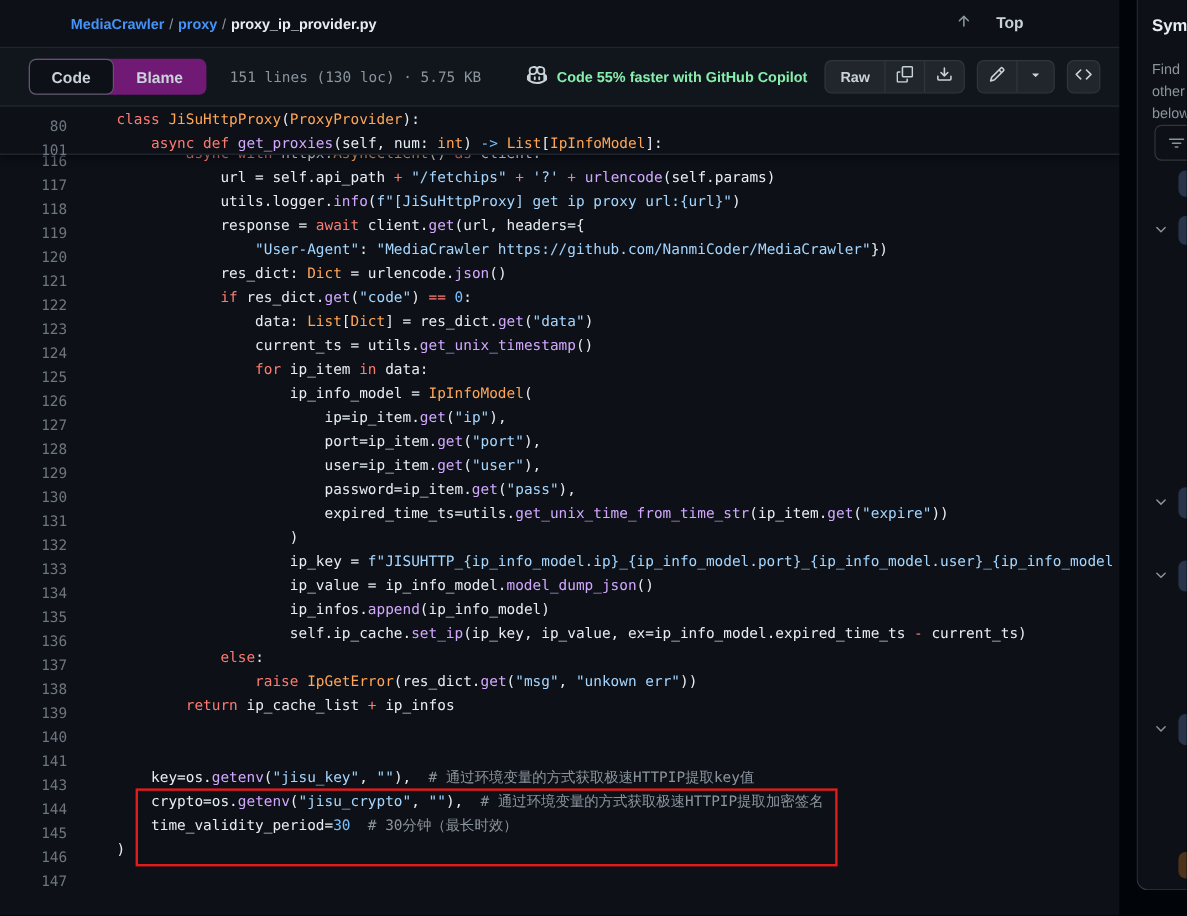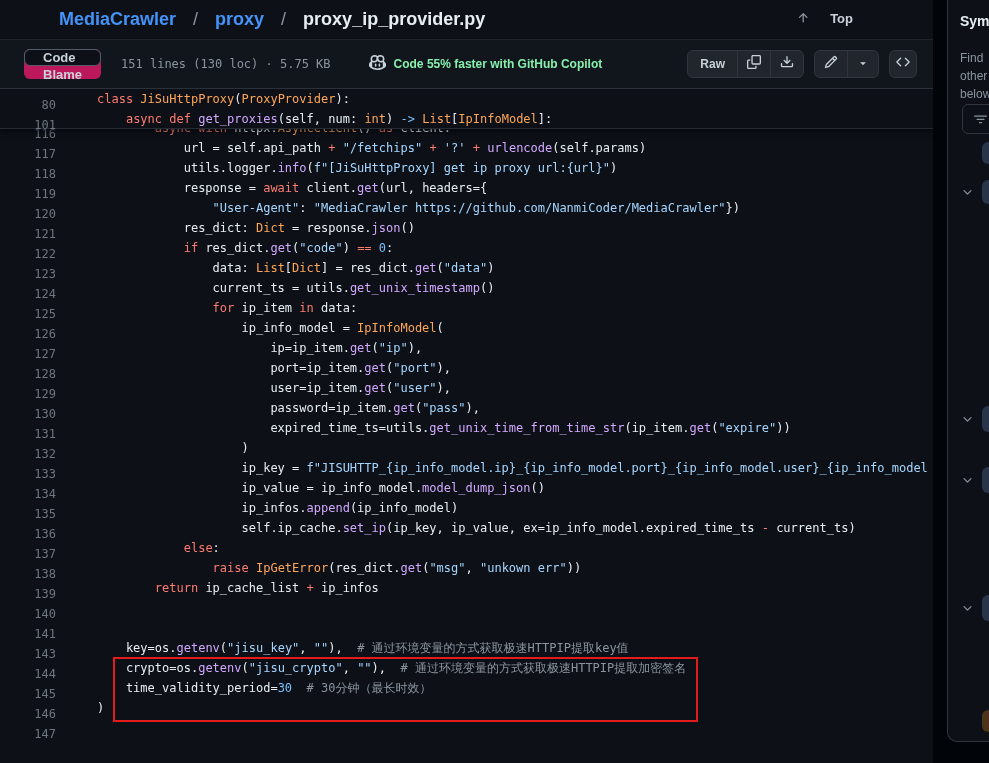--- a/index.html
+++ b/index.html
@@ -5,31 +5,31 @@
   * { margin:0; padding:0; box-sizing:border-box; }
   html,body { width:989px; height:763px; overflow:hidden; background:#010409;
               font-family:"Liberation Sans", sans-serif; }
   body { position:relative; color:#e6edf3; }
 
   
   .main { position:absolute; left:0; top:0; width:933px; height:763px; background:#0d1117; overflow:hidden; }
 
   .breadcrumb-row { position:relative; height:40px; background:#0d1117; border-bottom:1px solid #21262d;
                     display:flex; align-items:center; padding:0 16px 0 24px; }
-  .crumbs { font-size:18px; display:flex; align-items:center; gap:17px; white-space:nowrap;padding-left:35px; }
+  .crumbs { font-size:12px; display:flex; align-items:center; gap:4px; white-space:nowrap;padding-left:35px; }
   .crumb-link { color:#4493f8; text-decoration:none; font-weight:600; cursor:pointer; }
   .crumb-sep { color:#8b949e; font-weight:400; }
   .crumb-file { color:#e6edf3; font-weight:700; }
   .top-btn { margin-left:auto; margin-right:56px; display:flex; align-items:flex-start; gap:20px;
              color:#c9d1d9; font-size:13px; font-weight:600; cursor:pointer; padding:4px 8px; border-radius:6px; }
   .top-btn svg { fill:#8b949e; }
 
   .toolbar-row { position:relative; height:49px; background:#11161d; display:flex; align-items:center;
                  padding:0 16px 0 24px; border-bottom:1px solid #2b3139; }
-  .seg { display:flex; background:#be185d; border-radius:6px; padding:0; height:30px; align-items:stretch;flex-direction:column; }
+  .seg { display:flex; background:#701a75; border-radius:6px; padding:0; height:30px; align-items:stretch; }
   .seg-btn { font-size:13px; font-weight:600; color:#c9d1d9; padding:0 18px; display:flex; align-items:center;
              border-radius:6px; cursor:pointer; border:1px solid transparent; }
   .seg-btn.active { background:#0d1117; border:1px solid #545d68; }
   .meta { margin-left:20px; font-family:"DejaVu Sans Mono", monospace; font-size:12px; color:#8b949e; white-space:nowrap; }
   .copilot { margin-left:38px; display:flex; align-items:center; gap:8px; font-size:12px; font-weight:700;
              color:#86efac; cursor:pointer; white-space:nowrap; }
   .copilot svg { fill:#c9d1d9; flex:none; }
 
   .btn-group { display:flex; height:28px; border:1px solid #30363d; border-radius:6px; background:#21262d; overflow:hidden; }
   .btn-seg { display:flex; align-items:center; padding:0 9px; color:#c9d1d9; cursor:pointer; }
@@ -151,21 +151,21 @@
     </div>
   </div>
 
   <div class="code-area">
     <div class="code-lines" id="code-lines">
         <div class="crow"><span class="ln">116</span><span class="gap"></span><span class="src"><span class="tk-d">        </span><span class="tk-k">async</span><span class="tk-d"> </span><span class="tk-k">with</span><span class="tk-d"> httpx.</span><span class="tk-c">AsyncClient</span><span class="tk-d">() </span><span class="tk-k">as</span><span class="tk-d"> client:</span></span></div>
         <div class="crow"><span class="ln">117</span><span class="gap"></span><span class="src"><span class="tk-d">            url = self.api_path </span><span class="tk-o">+</span><span class="tk-d"> </span><span class="tk-s">"/fetchips"</span><span class="tk-d"> </span><span class="tk-o">+</span><span class="tk-d"> </span><span class="tk-s">'?'</span><span class="tk-d"> </span><span class="tk-o">+</span><span class="tk-d"> </span><span class="tk-f">urlencode</span><span class="tk-d">(self.params)</span></span></div>
         <div class="crow"><span class="ln">118</span><span class="gap"></span><span class="src"><span class="tk-d">            utils.logger.</span><span class="tk-f">info</span><span class="tk-d">(</span><span class="tk-s">f"[JiSuHttpProxy] get ip proxy url:{url}"</span><span class="tk-d">)</span></span></div>
         <div class="crow"><span class="ln">119</span><span class="gap"></span><span class="src"><span class="tk-d">            response = </span><span class="tk-k">await</span><span class="tk-d"> client.</span><span class="tk-f">get</span><span class="tk-d">(url, headers={</span></span></div>
         <div class="crow"><span class="ln">120</span><span class="gap"></span><span class="src"><span class="tk-d">                </span><span class="tk-s">"User-Agent"</span><span class="tk-d">: </span><span class="tk-s">"MediaCrawler https://github.com/NanmiCoder/MediaCrawler"</span><span class="tk-d">})</span></span></div>
-        <div class="crow"><span class="ln">121</span><span class="gap"></span><span class="src"><span class="tk-d">            res_dict: </span><span class="tk-c">Dict</span><span class="tk-d"> = response.</span><span class="tk-f">json</span><span class="tk-d">()</span></span></div>
+        <div class="crow"><span class="ln">121</span><span class="gap"></span><span class="src"><span class="tk-d">            res_dict: </span><span class="tk-c">Dict</span><span class="tk-d"> = urlencode.</span><span class="tk-f">json</span><span class="tk-d">()</span></span></div>
         <div class="crow"><span class="ln">122</span><span class="gap"></span><span class="src"><span class="tk-d">            </span><span class="tk-k">if</span><span class="tk-d"> res_dict.</span><span class="tk-f">get</span><span class="tk-d">(</span><span class="tk-s">"code"</span><span class="tk-d">) </span><span class="tk-o">==</span><span class="tk-d"> </span><span class="tk-n">0</span><span class="tk-d">:</span></span></div>
         <div class="crow"><span class="ln">123</span><span class="gap"></span><span class="src"><span class="tk-d">                data: </span><span class="tk-c">List</span><span class="tk-d">[</span><span class="tk-c">Dict</span><span class="tk-d">] = res_dict.</span><span class="tk-f">get</span><span class="tk-d">(</span><span class="tk-s">"data"</span><span class="tk-d">)</span></span></div>
         <div class="crow"><span class="ln">124</span><span class="gap"></span><span class="src"><span class="tk-d">                current_ts = utils.</span><span class="tk-f">get_unix_timestamp</span><span class="tk-d">()</span></span></div>
         <div class="crow"><span class="ln">125</span><span class="gap"></span><span class="src"><span class="tk-d">                </span><span class="tk-k">for</span><span class="tk-d"> ip_item </span><span class="tk-k">in</span><span class="tk-d"> data:</span></span></div>
         <div class="crow"><span class="ln">126</span><span class="gap"></span><span class="src"><span class="tk-d">                    ip_info_model = </span><span class="tk-c">IpInfoModel</span><span class="tk-d">(</span></span></div>
         <div class="crow"><span class="ln">127</span><span class="gap"></span><span class="src"><span class="tk-d">                        ip=ip_item.</span><span class="tk-f">get</span><span class="tk-d">(</span><span class="tk-s">"ip"</span><span class="tk-d">),</span></span></div>
         <div class="crow"><span class="ln">128</span><span class="gap"></span><span class="src"><span class="tk-d">                        port=ip_item.</span><span class="tk-f">get</span><span class="tk-d">(</span><span class="tk-s">"port"</span><span class="tk-d">),</span></span></div>
         <div class="crow"><span class="ln">129</span><span class="gap"></span><span class="src"><span class="tk-d">                        user=ip_item.</span><span class="tk-f">get</span><span class="tk-d">(</span><span class="tk-s">"user"</span><span class="tk-d">),</span></span></div>
         <div class="crow"><span class="ln">130</span><span class="gap"></span><span class="src"><span class="tk-d">                        password=ip_item.</span><span class="tk-f">get</span><span class="tk-d">(</span><span class="tk-s">"pass"</span><span class="tk-d">),</span></span></div>
         <div class="crow"><span class="ln">131</span><span class="gap"></span><span class="src"><span class="tk-d">                        expired_time_ts=utils.</span><span class="tk-f">get_unix_time_from_time_str</span><span class="tk-d">(ip_item.</span><span class="tk-f">get</span><span class="tk-d">(</span><span class="tk-s">"expire"</span><span class="tk-d">))</span></span></div>

